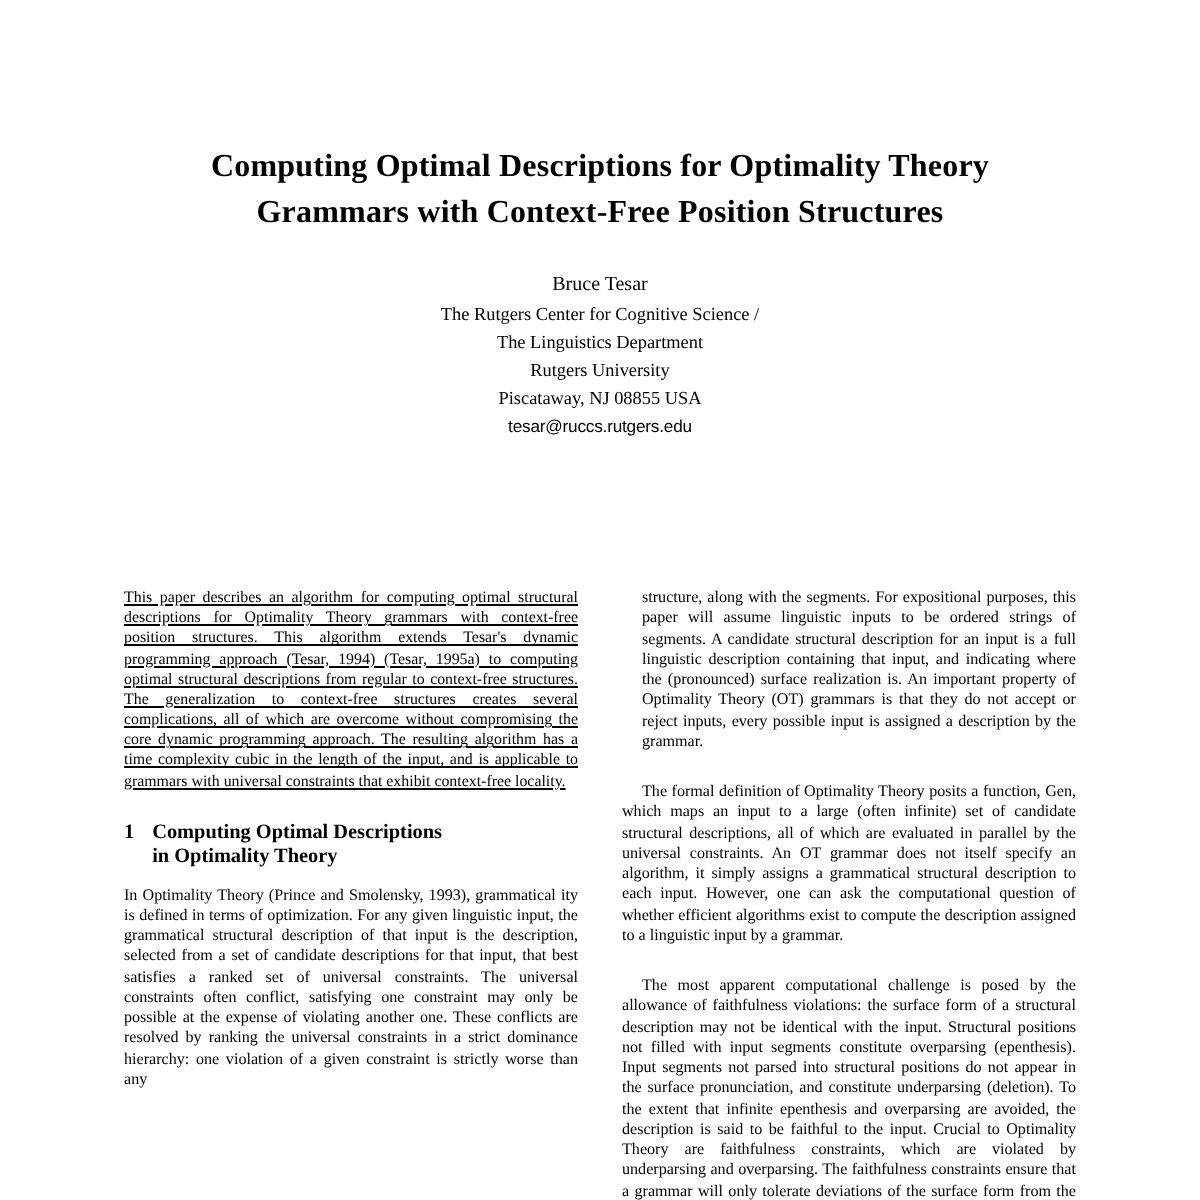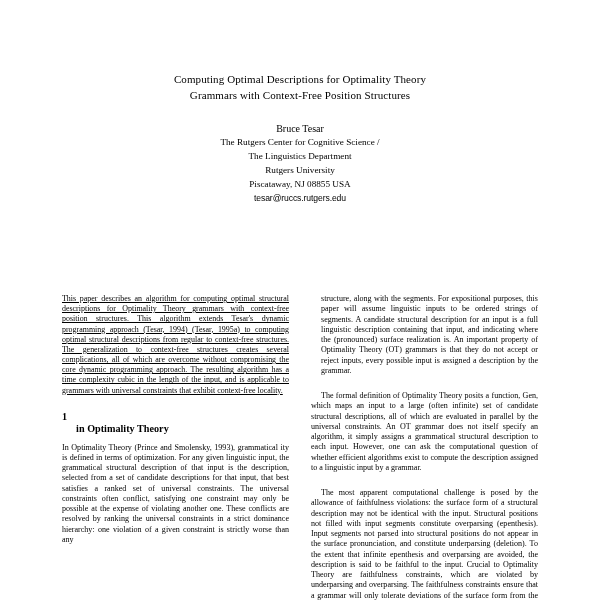--- a/index.html
+++ b/index.html
@@ -21,22 +21,22 @@
     padding: 0;
     box-sizing: border-box;
     background: #ffffff;
   }
   .title-block {
     margin: 72px 62px 0 62px;
     text-align: center;
   }
   .title {
     font-family: "Liberation Serif", serif;
-    font-weight: normal;
-    font-size: 11px;
+    font-weight: bold;
+    font-size: 16px;
     line-height: 1.45;
     letter-spacing: 0.1px;
   }
   .authors {
     margin-top: 17px;
     text-align: center;
     font-size: 9.2px;
     line-height: 1.52;
   }
   .author-name {
@@ -126,21 +126,21 @@
   <div class="columns">
 
     <div class="col">
       <div class="abstract-body">
         <p>This paper describes an algorithm for computing optimal structural descriptions for Optimality Theory grammars with context-free position structures. This algorithm extends Tesar's dynamic programming approach (Tesar, 1994) (Tesar, 1995a) to computing optimal structural descriptions from regular to context-free structures. The generalization to context-free structures creates several complications, all of which are overcome without compromising the core dynamic programming approach. The resulting algorithm has a time complexity cubic in the length of the input, and is applicable to grammars with universal constraints that exhibit context-free locality.</p>
       </div>
 
       <div class="numbered-head">
         <span class="num">1</span>
         <span class="txt">
-          <br>
+          <span>Computing Optimal Descriptions</span><br>
           <span>in Optimality Theory</span>
         </span>
       </div>
 
       <p>In Optimality Theory (Prince and Smolensky, 1993), grammatical ity is defined in terms of optimization. For any given linguistic input, the grammatical structural description of that input is the description, selected from a set of candidate descriptions for that input, that best satisfies a ranked set of universal constraints. The universal constraints often conflict, satisfying one constraint may only be possible at the expense of violating another one. These conflicts are resolved by ranking the universal constraints in a strict dominance hierarchy: one violation of a given constraint is strictly worse than any</p>
     </div>
 
     <div class="col">
       <p class="right-col-first">structure, along with the segments. For expositional purposes, this paper will assume linguistic inputs to be ordered strings of segments. A candidate structural description for an input is a full linguistic description containing that input, and indicating where the (pronounced) surface realization is. An important property of Optimality Theory (OT) grammars is that they do not accept or reject inputs, every possible input is assigned a description by the grammar.</p>
       <p class="gap-para">The formal definition of Optimality Theory posits a function, Gen, which maps an input to a large (often infinite) set of candidate structural descriptions, all of which are evaluated in parallel by the universal constraints. An OT grammar does not itself specify an algorithm, it simply assigns a grammatical structural description to each input. However, one can ask the computational question of whether efficient algorithms exist to compute the description assigned to a linguistic input by a grammar.</p>

